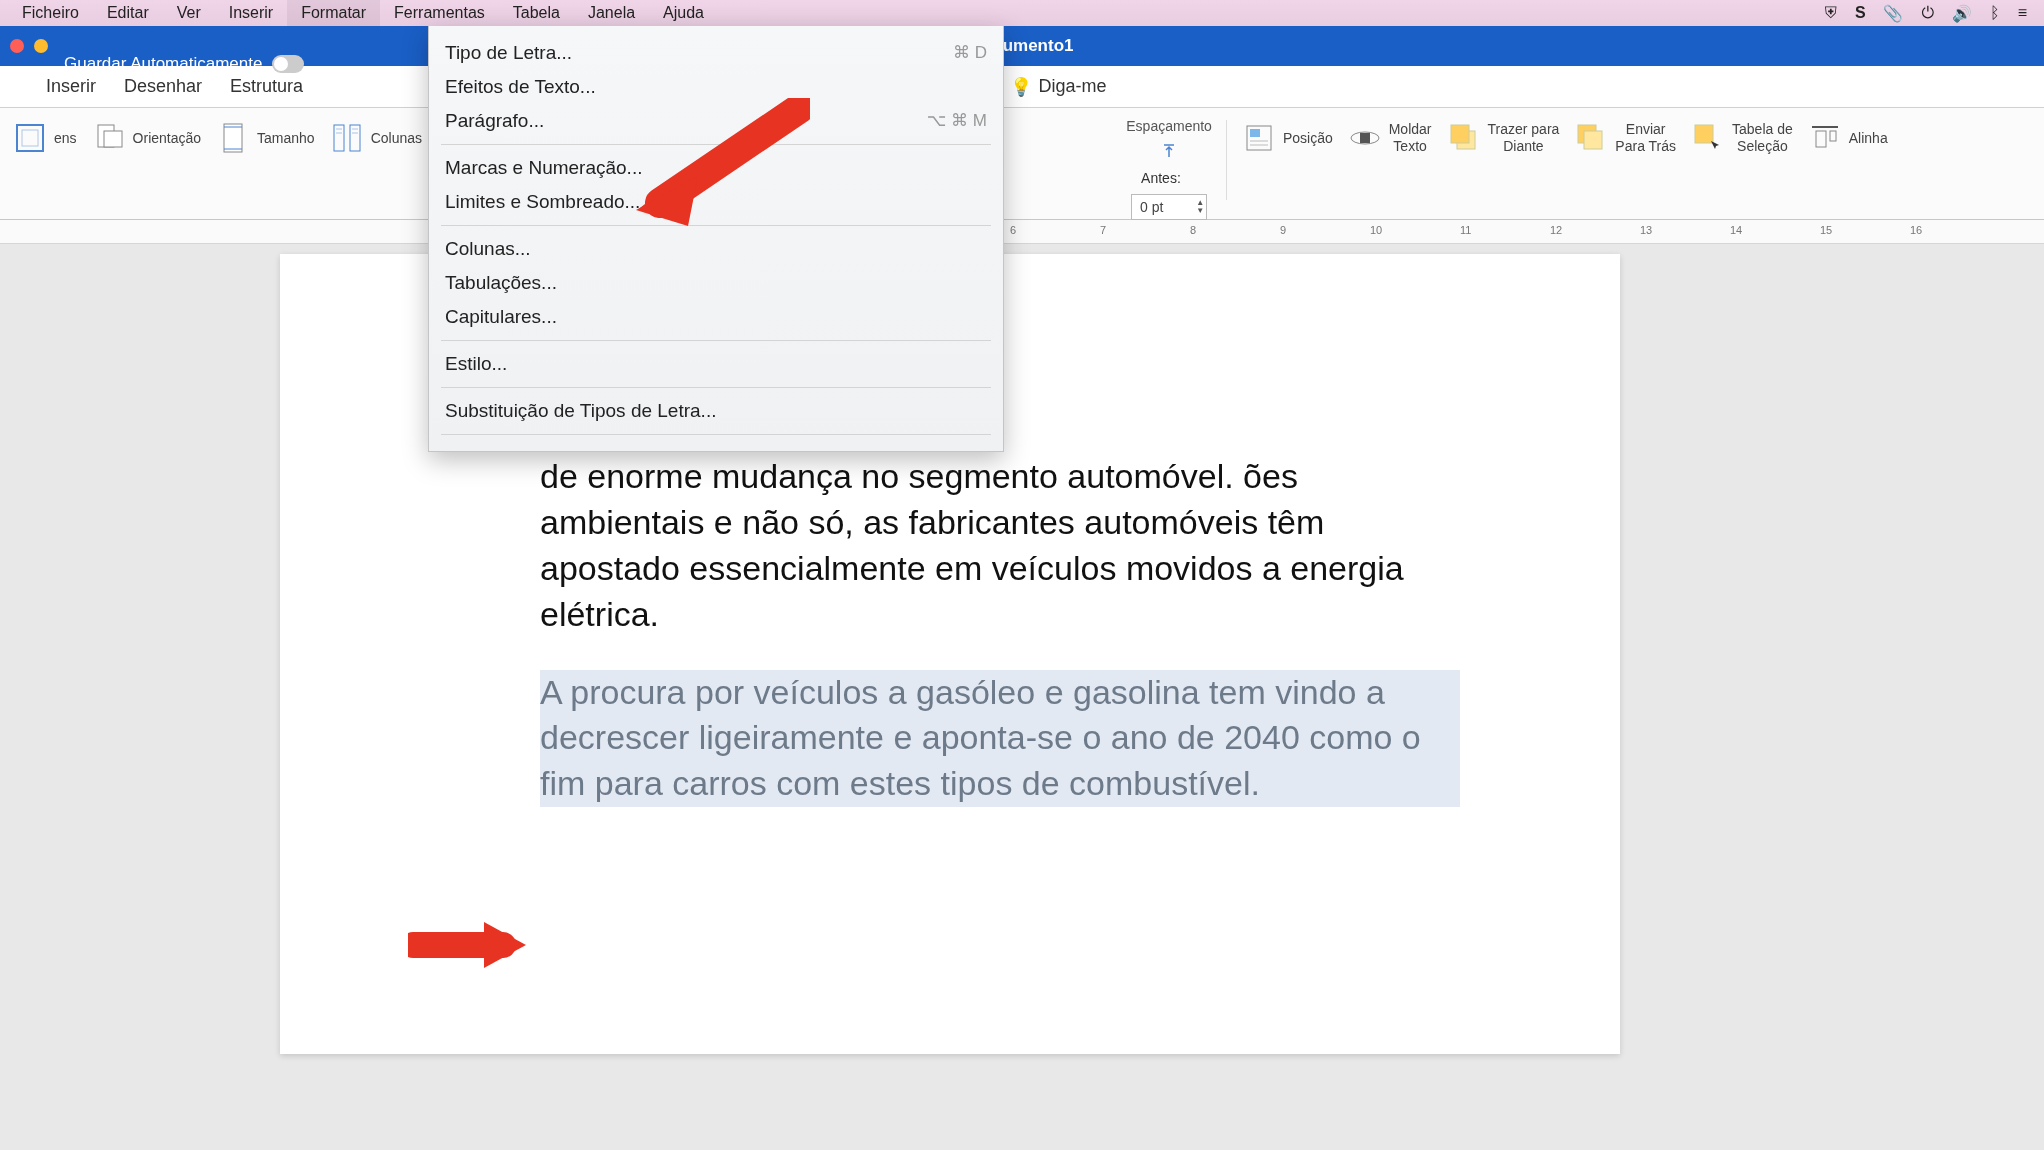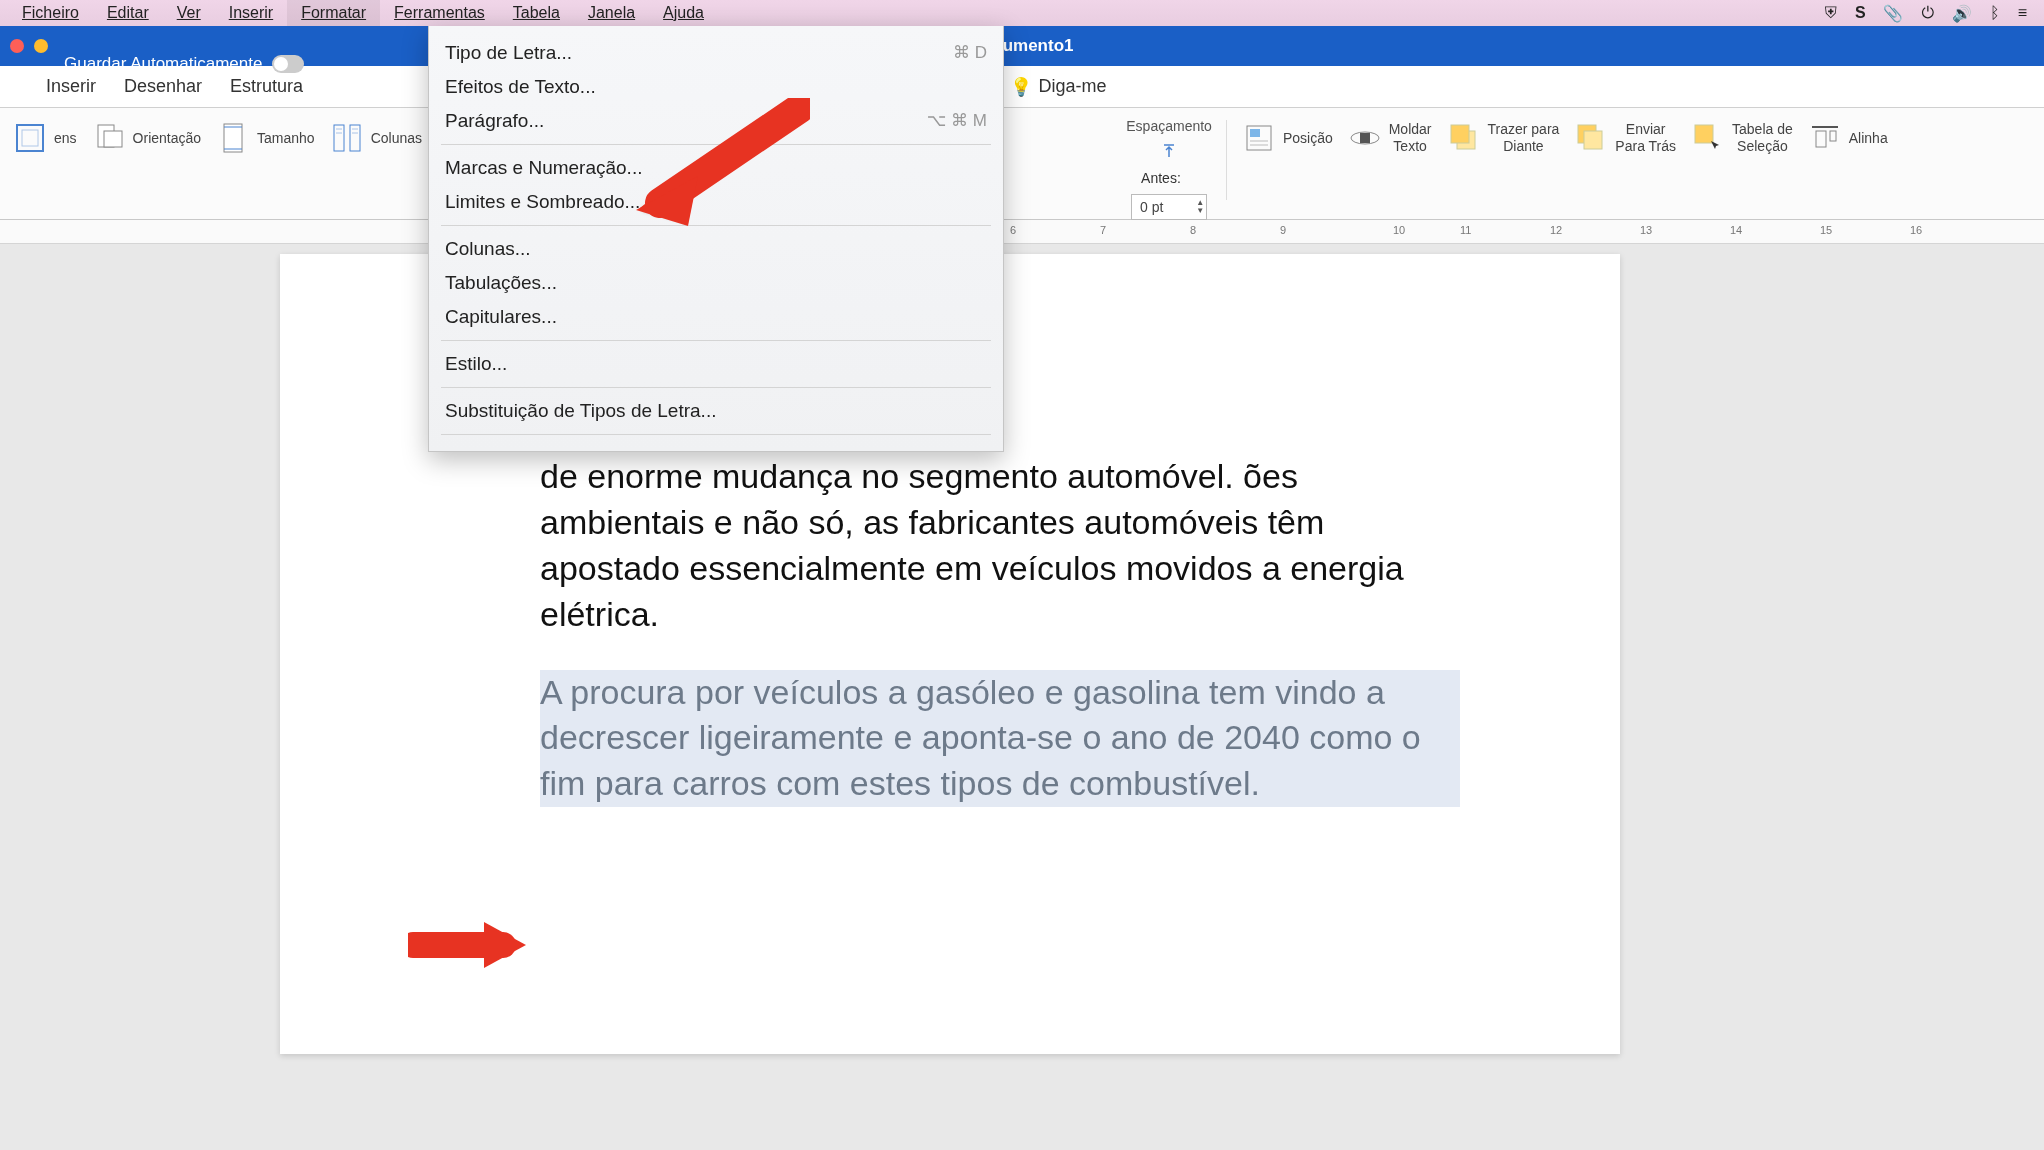--- a/index.html
+++ b/index.html
@@ -1,20 +1,20 @@
 <!DOCTYPE html>
 <html><head>
 <meta charset="utf-8">
 <style>
 * { margin: 0; padding: 0; box-sizing: border-box; font-family: -apple-system, "Helvetica Neue", Arial, sans-serif; }
 body { background: #e8e8e8; overflow: hidden; }
 
 
 .mac-menubar { height: 26px; background: linear-gradient(#f0d5e8, #e8cde0); display: flex; align-items: center; padding: 0 8px; font-size: 16px; color: #222; }
-.mac-menubar .menu-item { padding: 10px 14px; height: 100%; display: flex; align-items: center; cursor: default; text-decoration: underline; }
+.mac-menubar .menu-item { padding: 10px 14px; height: 100%; display: flex; align-items: center; cursor: default; }
 .mac-menubar .menu-item.active { background: rgba(0,0,0,.06); }
 .mac-menubar .spacer { flex: 1; }
 .mac-menubar .status-icon { padding: 0 9px; font-size: 16px; display:flex; align-items:center; height:100%; }
 
 
 .window-title { height: 40px; background: #1a5fc6; display: flex; align-items: center; padding: 0 10px; color: #fff; font-size: 17px; position: relative; }
 .window-title .traffic { display: flex; gap: 10px; margin-right: 16px; }
 .window-title .dot { width: 14px; height: 14px; border-radius: 50%; }
 .window-title .dot.red { background: #ff5f57; }
 .window-title .dot.yellow { background: #febc2e; }
@@ -273,21 +273,21 @@
     <span class="lbl">Alinha</span>
   </div>
 </div>
 
 <div class="ruler">
   <div class="ruler-scale" id="ruler-scale">
       <span style="position: absolute; left: 730px; top: 4px;">6</span>
       <span style="position: absolute; left: 820px; top: 4px;">7</span>
       <span style="position: absolute; left: 910px; top: 4px;">8</span>
       <span style="position: absolute; left: 1000px; top: 4px;">9</span>
-      <span style="position: absolute; left: 1090px; top: 4px; margin-left: 23px;">10</span>
+      <span style="position: absolute; left: 1090px; top: 4px;">10</span>
       <span style="position: absolute; left: 1180px; top: 4px;">11</span>
       <span style="position: absolute; left: 1270px; top: 4px;">12</span>
       <span style="position: absolute; left: 1360px; top: 4px;">13</span>
       <span style="position: absolute; left: 1450px; top: 4px;">14</span>
       <span style="position: absolute; left: 1540px; top: 4px;">15</span>
       <span style="position: absolute; left: 1630px; top: 4px;">16</span>
     </div>
 </div>
 
 <div class="doc-area">

